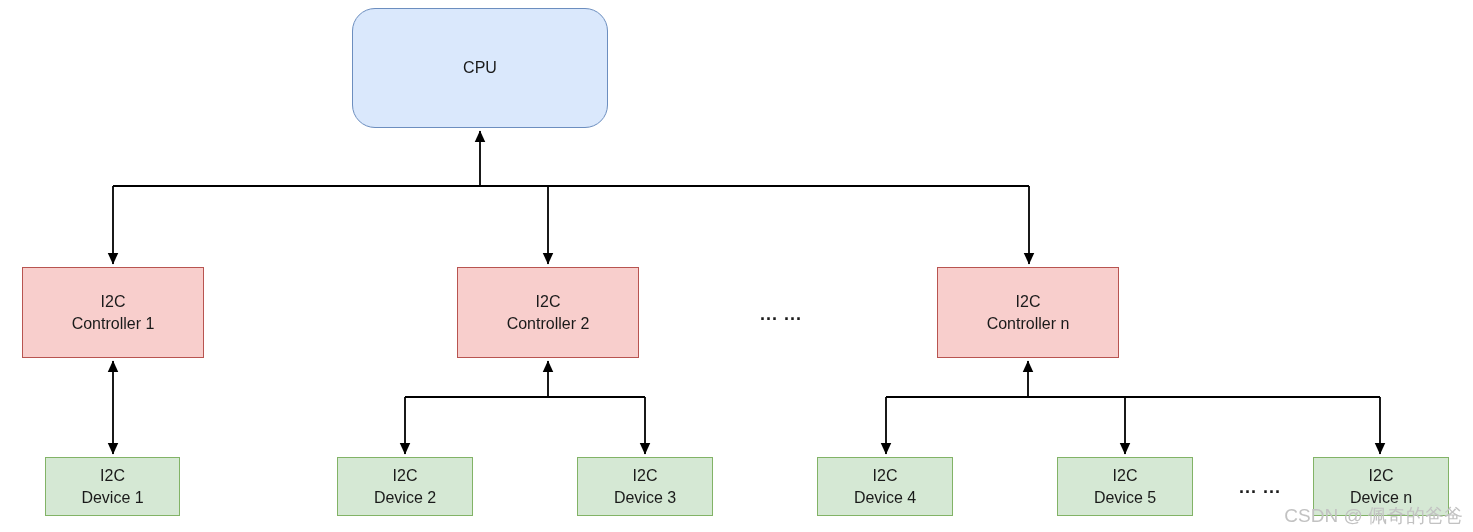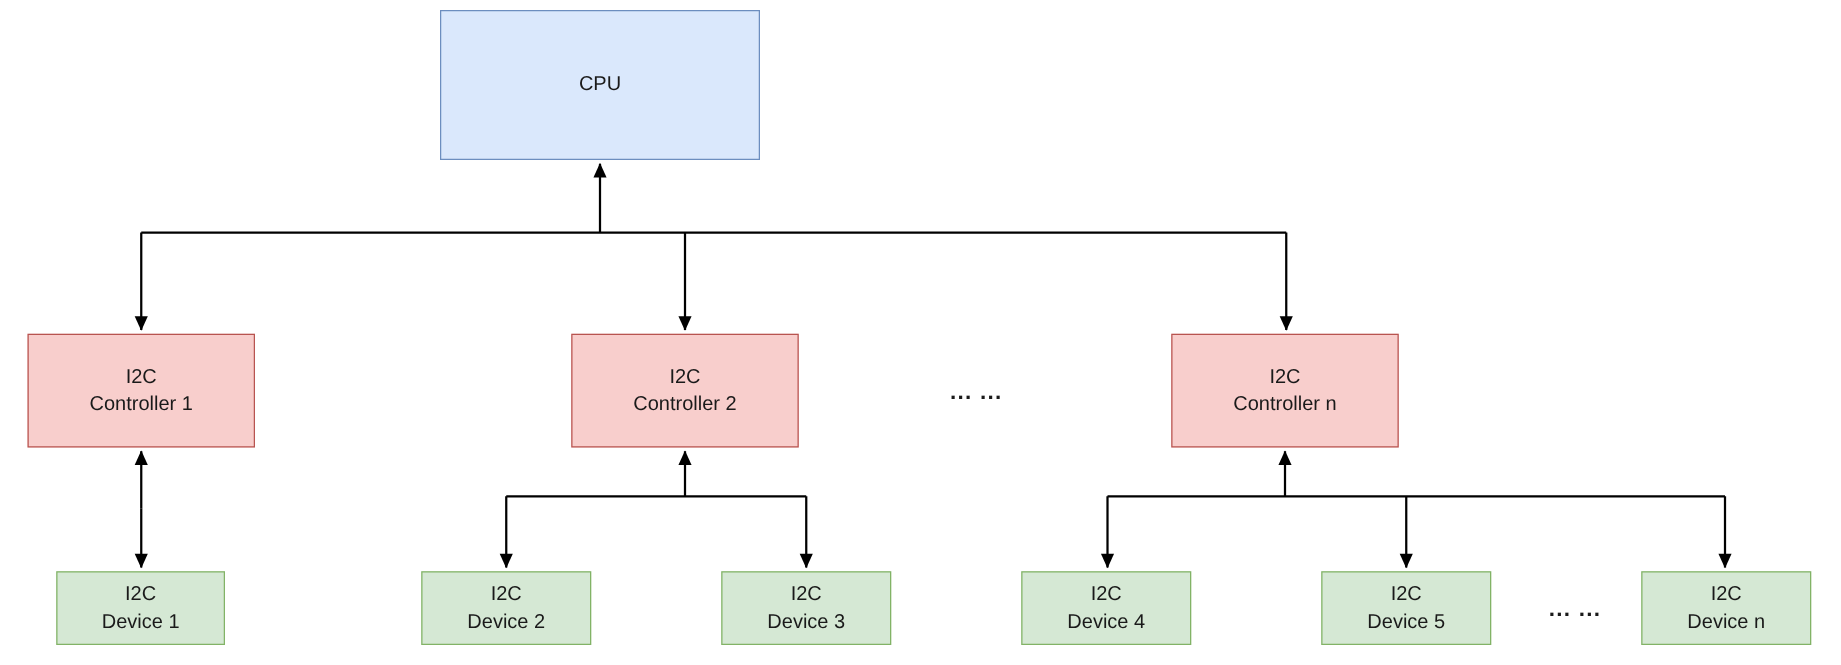--- a/index.html
+++ b/index.html
@@ -16,21 +16,21 @@
   .node{
     position:absolute;
     display:flex;align-items:center;justify-content:center;
     text-align:center;
     box-sizing:border-box;
     border:1.5px solid #000;
     color:#1a1a1a;
     font-size:16px;line-height:22px;
   }
   .node .lbl{white-space:pre-line;}
-  .node.blue{background:var(--cpu-fill,#dae8fc);border-color:var(--cpu-border,#6c8ebf);}
+  .node.blue{background:var(--cpu-fill,#dae8fc);border-color:var(--cpu-border,#6c8ebf);border-radius:23px;}
   .node.red{background:var(--controller-fill,#f8cecc);border-color:var(--controller-border,#b85450);}
   .node.green{background:var(--device-fill,#d5e8d4);border-color:var(--device-border,#82b366);}
   .dots{
     position:absolute;
     transform:translate(-50%,-50%);
     font-size:18px;font-weight:700;letter-spacing:1px;
     color:#1a1a1a;white-space:nowrap;
   }
   .watermark{
     position:absolute;
@@ -112,14 +112,15 @@
     <span class="lbl">I2C
 Device 5</span>
   </div>
   <div class="node green" style="left:1313px;top:457px;width:136px;height:59px">
     <span class="lbl">I2C
 Device n</span>
   </div>
 
   <span class="dots" style="left:1260px;top:487px">... ...</span>
 
+  <span class="watermark">CSDN @ 佩奇的爸爸</span>
 
 </div>
 
 </body></html>

